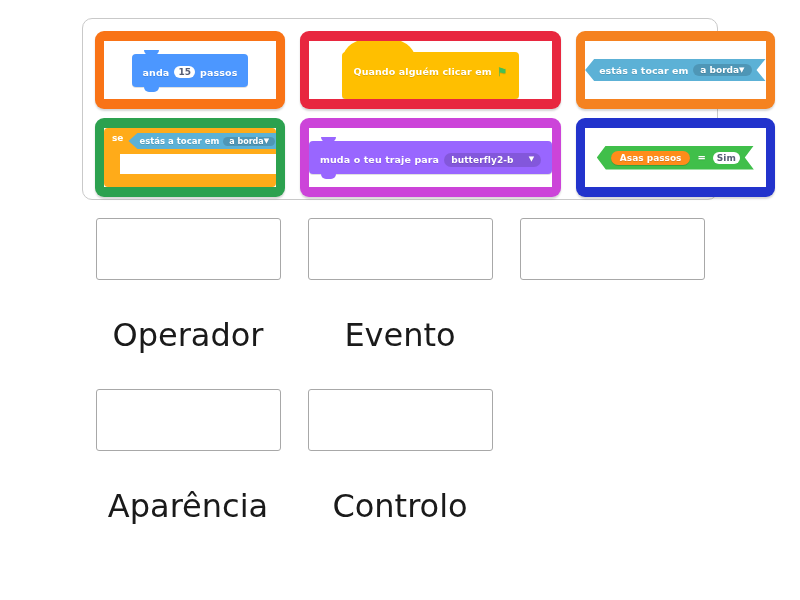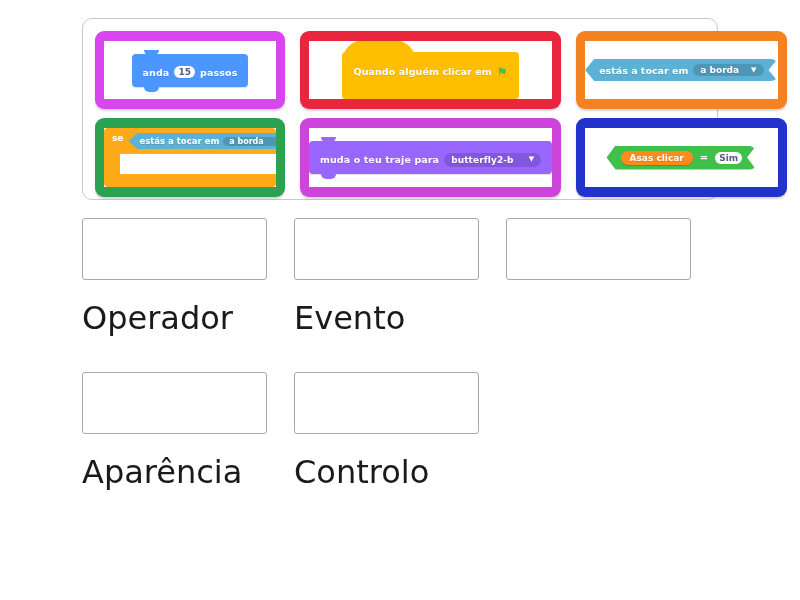--- a/index.html
+++ b/index.html
@@ -137,32 +137,31 @@
     display: inline-flex;
     align-items: center;
     gap: 5px;
     padding: 5px 14px;
     color: #fff;
     font-size: 9.5px;
     font-weight: bold;
     white-space: nowrap;
     clip-path: polygon(9px 0, 100% 0, calc(100% - 9px) 50%, 100% 100%, 9px 100%, 0 50%);
     text-shadow: 0 1px 0 rgba(0,0,0,.12);
-    border-radius: 7px;
   }
   .hex.sensing  { background: #5CB1D6; }
   .hex.operator { background: #40BF4A; }
   .hex .pill-dark {
     background: rgba(0,0,0,.15);
     border-radius: 999px;
     padding: 1px 7px;
     font-size: 9px;
     display: inline-flex;
     align-items: center;
-    gap: 12px;
+    gap: 0;
   }
   .var-pill {
     background: #FF8C1A;
     border-radius: 999px;
     padding: 2px 9px;
     font-size: 9px;
     color: #fff;
     box-shadow: 0 1px 0 rgba(0,0,0,.15);
   }
   .eq { color:#fff; font-size: 10px; font-weight: bold; padding: 0 2px; }
@@ -235,20 +234,22 @@
     position: absolute;
     left: 82px; top: 218px;
     width: 636px;
     display: grid;
     grid-template-columns: repeat(3, 1fr);
     row-gap: 38px;
   }
   .slot-cell {
     display: flex;
     flex-direction: column;
+    align-items: center;
+    gap: 17px;
   }
   .slot {
     width: 185px;
     height: 62px;
     background: #ffffff;
     border: 1px solid #a8a8a8;
     border-radius: 3px;
   }
   .slot-label {
     margin-top: 22px;
@@ -258,21 +259,21 @@
     line-height: 1;
     font-family: "DejaVu Sans", sans-serif;
   }
 </style>
 </head>
 <body>
 
 <div class="bank">
   <div class="bank-grid">
 
-    <div class="card" style="background:#d946ef;">
+    <div class="card" style="background:#f97316;">
       <div class="stage">
         <div class="stack">
           <span class="blk">
             <span>anda</span>
             <span class="oval-white">15</span>
             <span>passos</span>
           </span>
         </div>
       </div>
     </div>
@@ -331,21 +332,21 @@
               <span class="caret">▼</span>
             </span>
           </span>
         </div>
       </div>
     </div>
 
     <div class="card" style="background:#2233CC;">
       <div class="stage">
         <div class="hex operator">
-          <span class="var-pill">Asas clicar</span>
+          <span class="var-pill">Asas passos</span>
           <span class="eq">=</span>
           <span class="oval-white">Sim</span>
         </div>
       </div>
     </div>
 
   </div>
 </div>
 
 <div class="answers">

